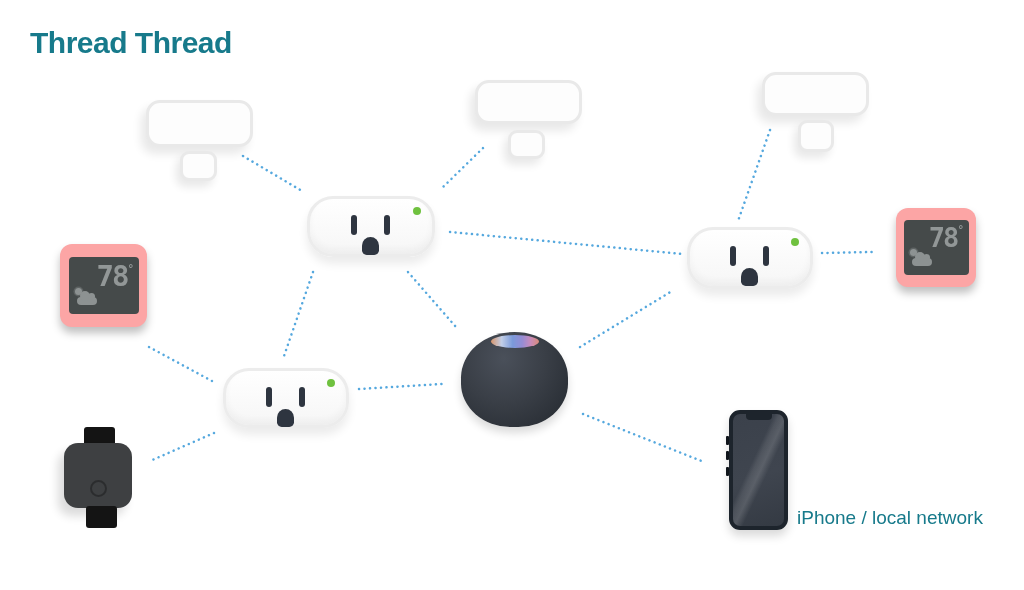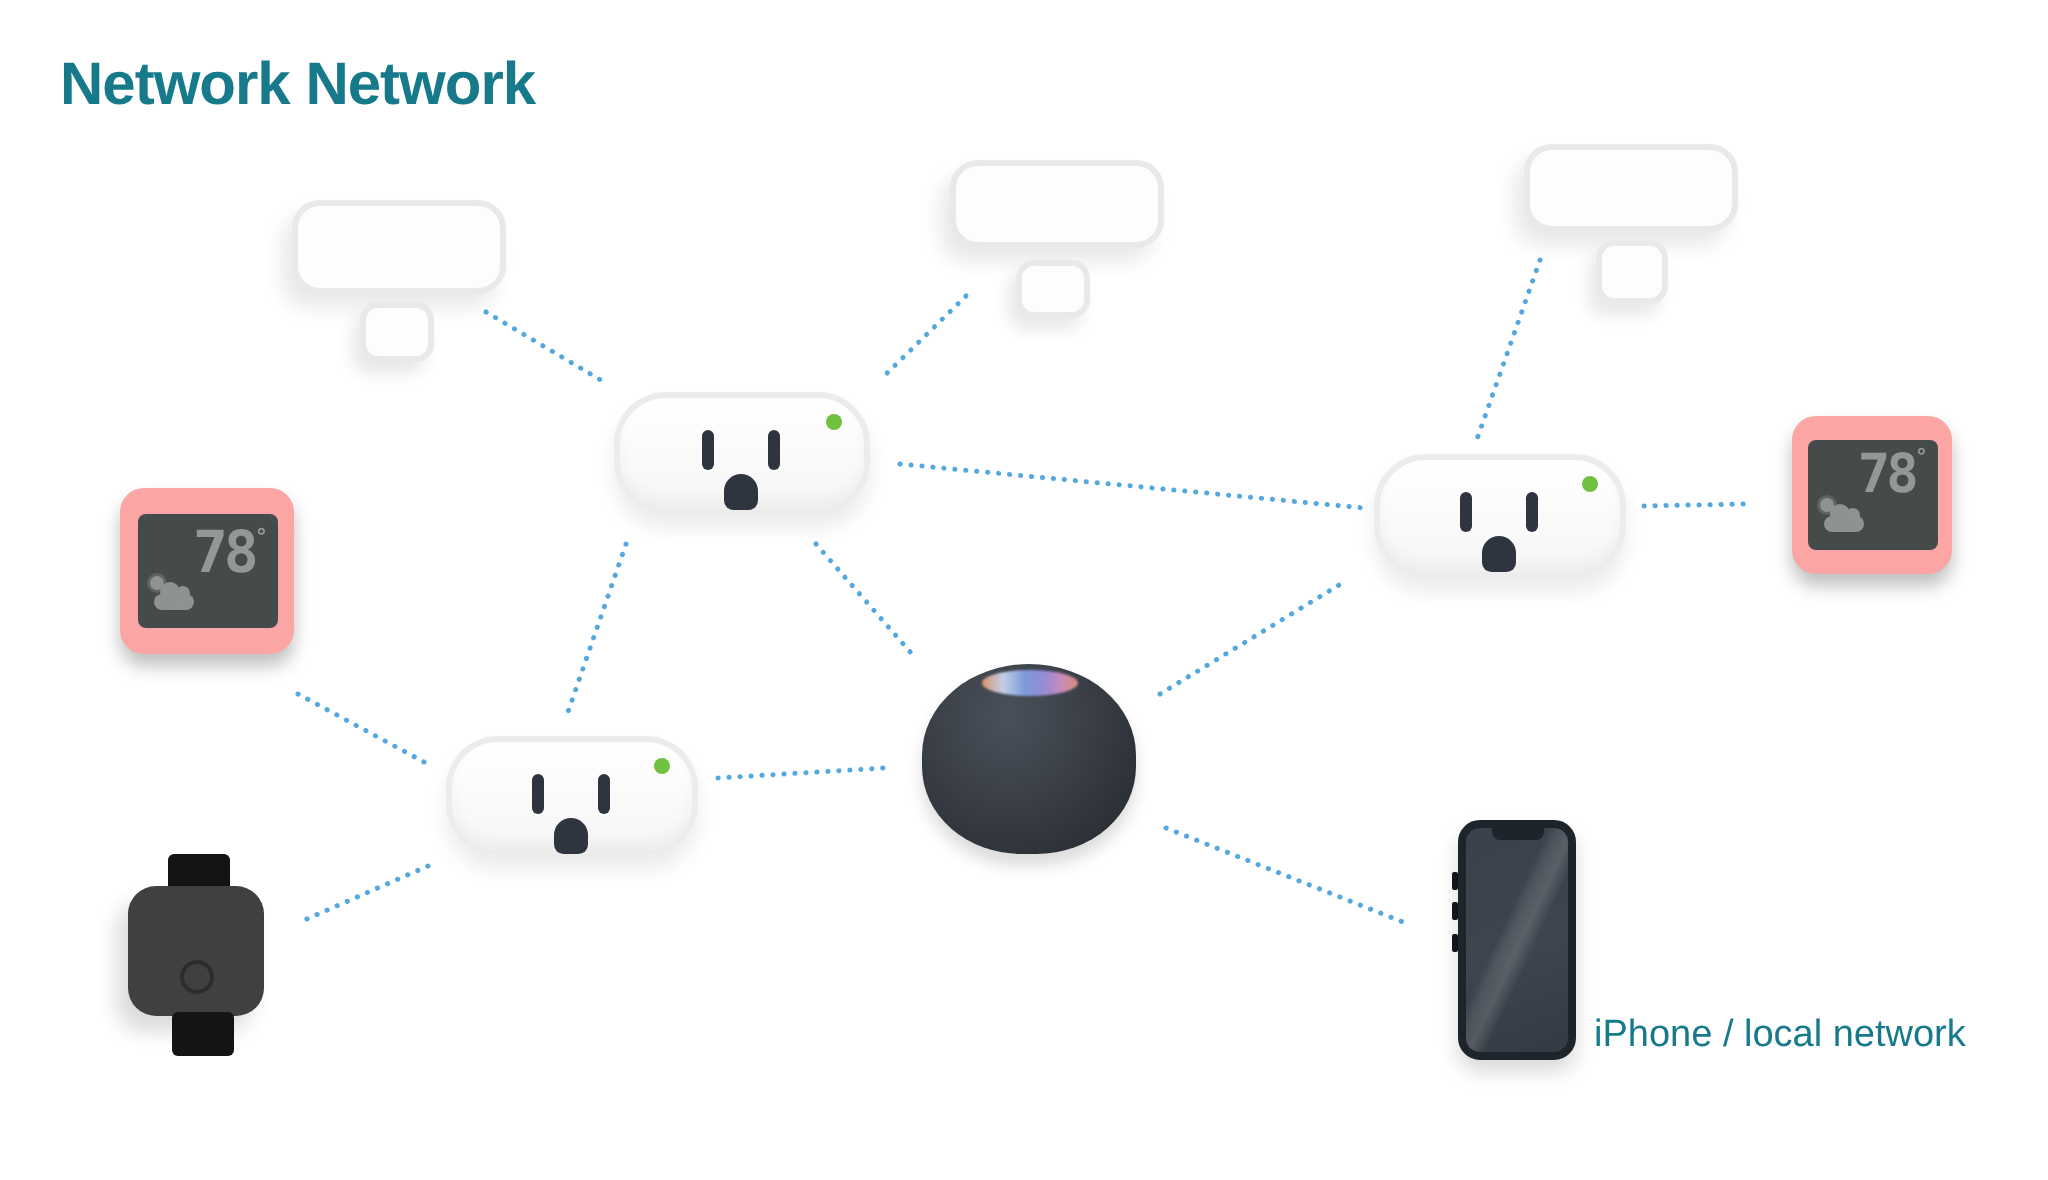--- a/index.html
+++ b/index.html
@@ -106,21 +106,21 @@
       <line x1="313" y1="272" x2="284" y2="356" stroke="#55a8de" stroke-width="2.5" stroke-linecap="round" stroke-dasharray="0.1 5.4"></line>
       <line x1="408" y1="272" x2="456" y2="327" stroke="#55a8de" stroke-width="2.5" stroke-linecap="round" stroke-dasharray="0.1 5.4"></line>
       <line x1="149" y1="347" x2="212" y2="381" stroke="#55a8de" stroke-width="2.5" stroke-linecap="round" stroke-dasharray="0.1 5.4"></line>
       <line x1="359" y1="389" x2="442" y2="384" stroke="#55a8de" stroke-width="2.5" stroke-linecap="round" stroke-dasharray="0.1 5.4"></line>
       <line x1="214" y1="433" x2="150" y2="461" stroke="#55a8de" stroke-width="2.5" stroke-linecap="round" stroke-dasharray="0.1 5.4"></line>
       <line x1="580" y1="347" x2="672" y2="291" stroke="#55a8de" stroke-width="2.5" stroke-linecap="round" stroke-dasharray="0.1 5.4"></line>
       <line x1="583" y1="414" x2="704" y2="462" stroke="#55a8de" stroke-width="2.5" stroke-linecap="round" stroke-dasharray="0.1 5.4"></line>
       <line x1="822" y1="253" x2="872" y2="252" stroke="#55a8de" stroke-width="2.5" stroke-linecap="round" stroke-dasharray="0.1 5.4"></line>
     </svg>
 
-  <h1 class="page-title accent" style="color: rgb(23, 122, 139);">Network Network</h1>
+  <h1 class="page-title accent" style="color: rgb(23, 122, 139);">Thread Thread</h1>
 
   <div class="sensor" id="sensor1">
     <div class="sensor-main"></div>
     <div class="sensor-sub"></div>
   </div>
   <div class="sensor" id="sensor2">
     <div class="sensor-main"></div>
     <div class="sensor-sub"></div>
   </div>
   <div class="sensor" id="sensor3">

